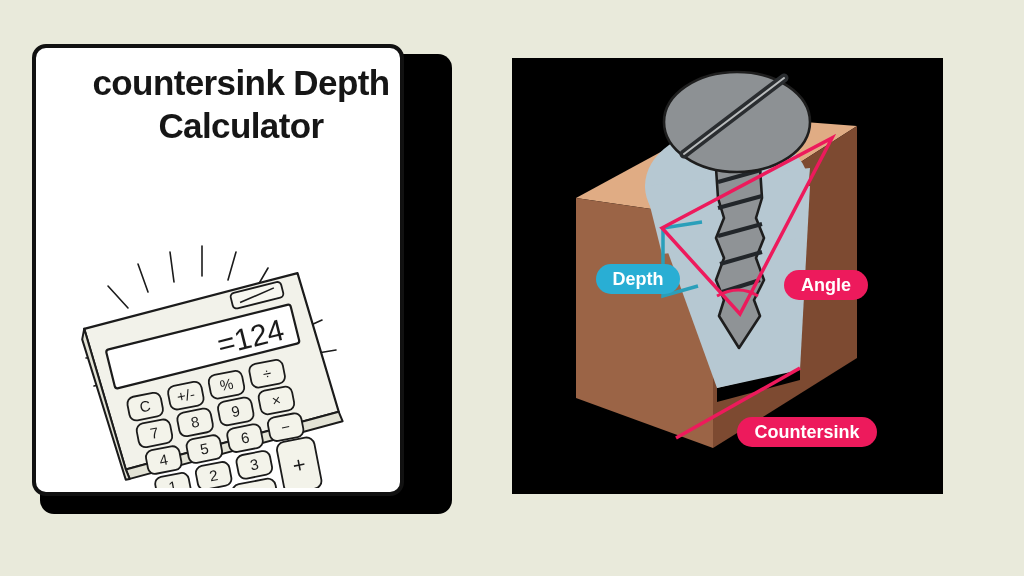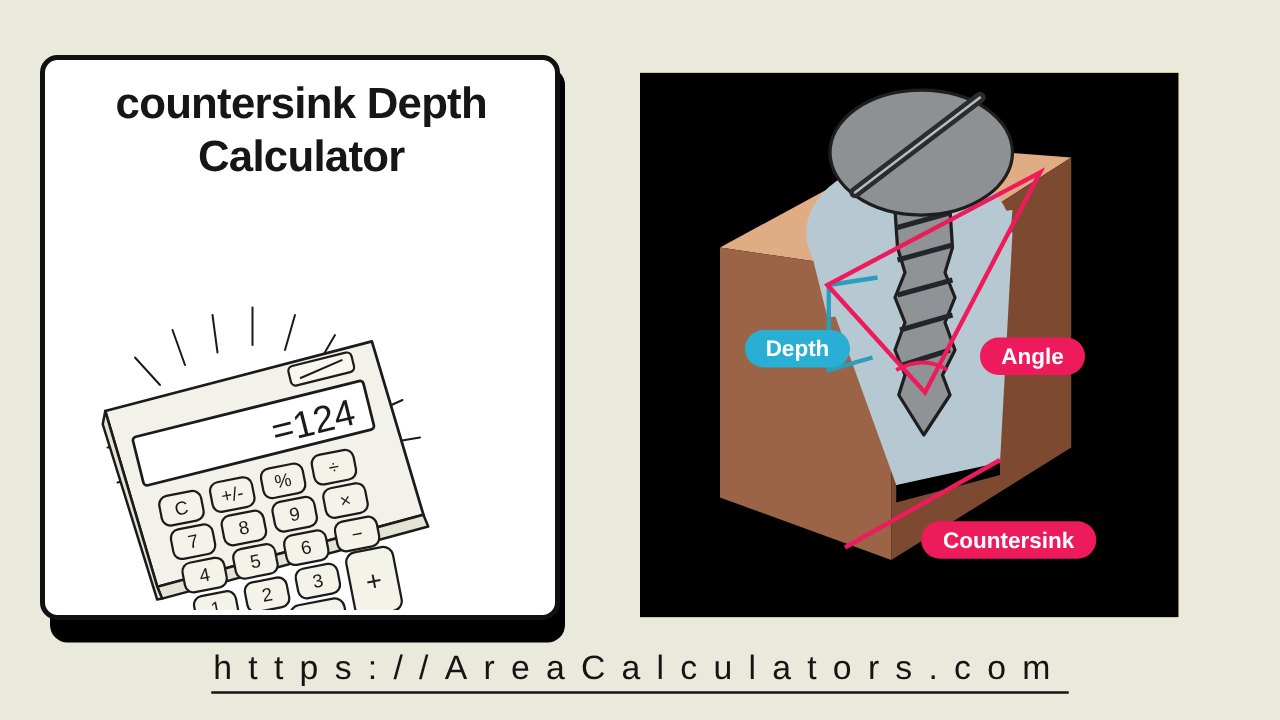--- a/index.html
+++ b/index.html
@@ -29,21 +29,21 @@
     top: 54px;
     width: 412px;
     height: 460px;
     background: #000000;
     border-radius: 14px;
   }
   .title-card {
     position: absolute;
     left: 32px;
     top: 44px;
-    width: 416px;
+    width: 372px;
     height: 452px;
     background: #ffffff;
     border: 4px solid #111111;
     border-radius: 14px;
     box-sizing: border-box;
     overflow: hidden;
   }
   .title-text {
     position: absolute;
     left: 14px;
@@ -276,17 +276,14 @@
       </g>
 
       <g>
         <rect x="225" y="359" width="140" height="30" rx="15" fill="#ed1a5c"></rect>
         <text class="pill-text" x="295" y="380" font-size="18" text-anchor="middle">Countersink</text>
       </g>
 
     </svg>
   </div>
 
-  <div class="footer-url">
-    <span class="footer-url-inner">https://AreaCalculators.com</span>
-  </div>
 
 </div>
 
 </body></html>

